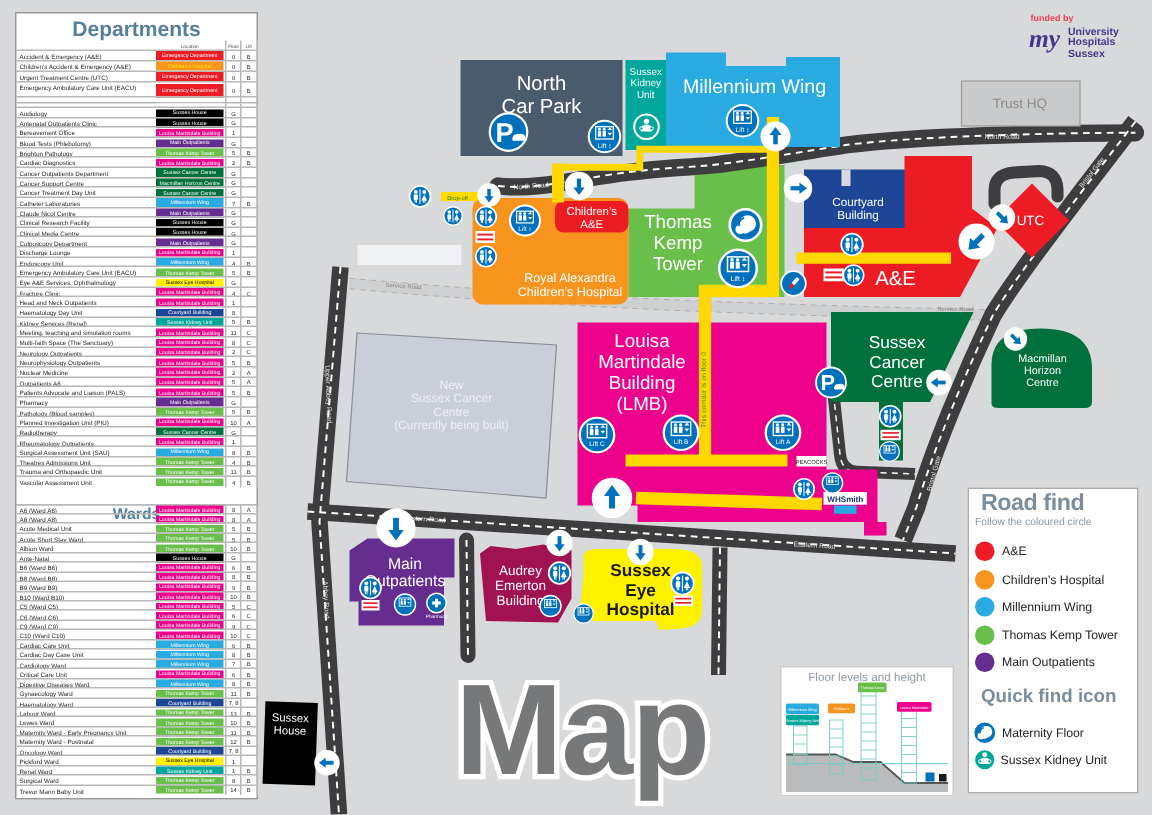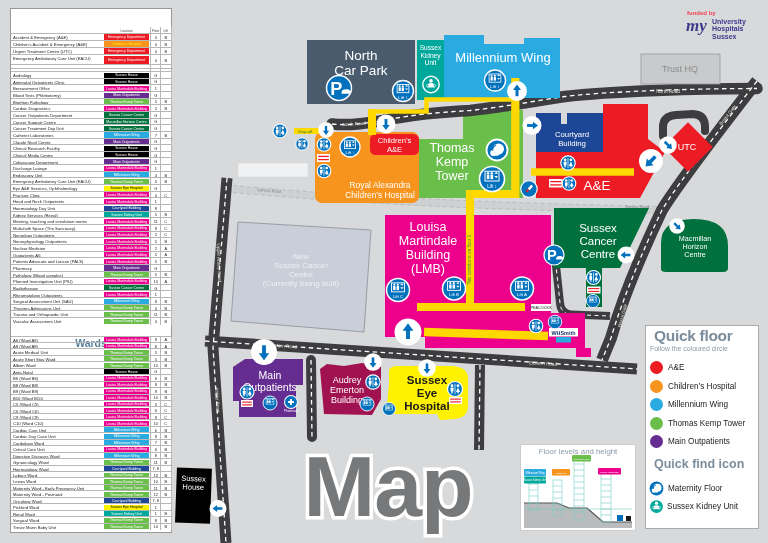--- a/index.html
+++ b/index.html
@@ -385,20 +385,21 @@
 
 <use href="#liftc" transform="translate(389,409) scale(0.65)"></use>
 
 <use href="#arrowc" transform="translate(218,508.5) rotate(90) scale(0.85)"></use>
 
 <text x="388" y="516" font-size="86" font-weight="bold" fill="#77787a" stroke="#fff" stroke-width="7" paint-order="stroke" text-anchor="middle" letter-spacing="-1">Map</text>
 </svg>
 
 <div id="table">
 
+<div id="depthead">Departments</div>
 
 <div id="colhead">
       <div class="lc" style="color:#444">Location</div>
       <div class="fl" style="font-size:3.2px;color:#444">Floor</div>
       <div class="lf" style="font-size:3.2px;color:#444">Lift</div>
     </div>
 <div class="row" style="top:23.50px;height:7.20px">
       <div class="nm">Accident &amp; Emergency (A&amp;E)</div>
       <div class="lc" style="background:#ed1c24;color:#fff">Emergency Department</div>
       <div class="fl">0</div>
@@ -845,21 +846,21 @@
     </div>
 </div>
 
 <div id="logo">
 <div id="fundedby">funded by</div>
 <div id="mylogo">my</div>
 <div id="uhs">University<br>Hospitals<br>Sussex</div>
 </div>
 
 <div id="qf">
-<div id="qftitle">Quick floor</div>
+<div id="qftitle">Road find</div>
 <div id="qfsub">Follow the coloured circle</div>
 <div class="qrow" style="top:34px">
       <span class="dot" style="background:#ed1c24"></span>
       <span class="ql">A&amp;E</span>
     </div>
 <div class="qrow" style="top:52.5px">
       <span class="dot" style="background:#f7941d"></span>
       <span class="ql">Children’s Hospital</span>
     </div>
 <div class="qrow" style="top:71px">

